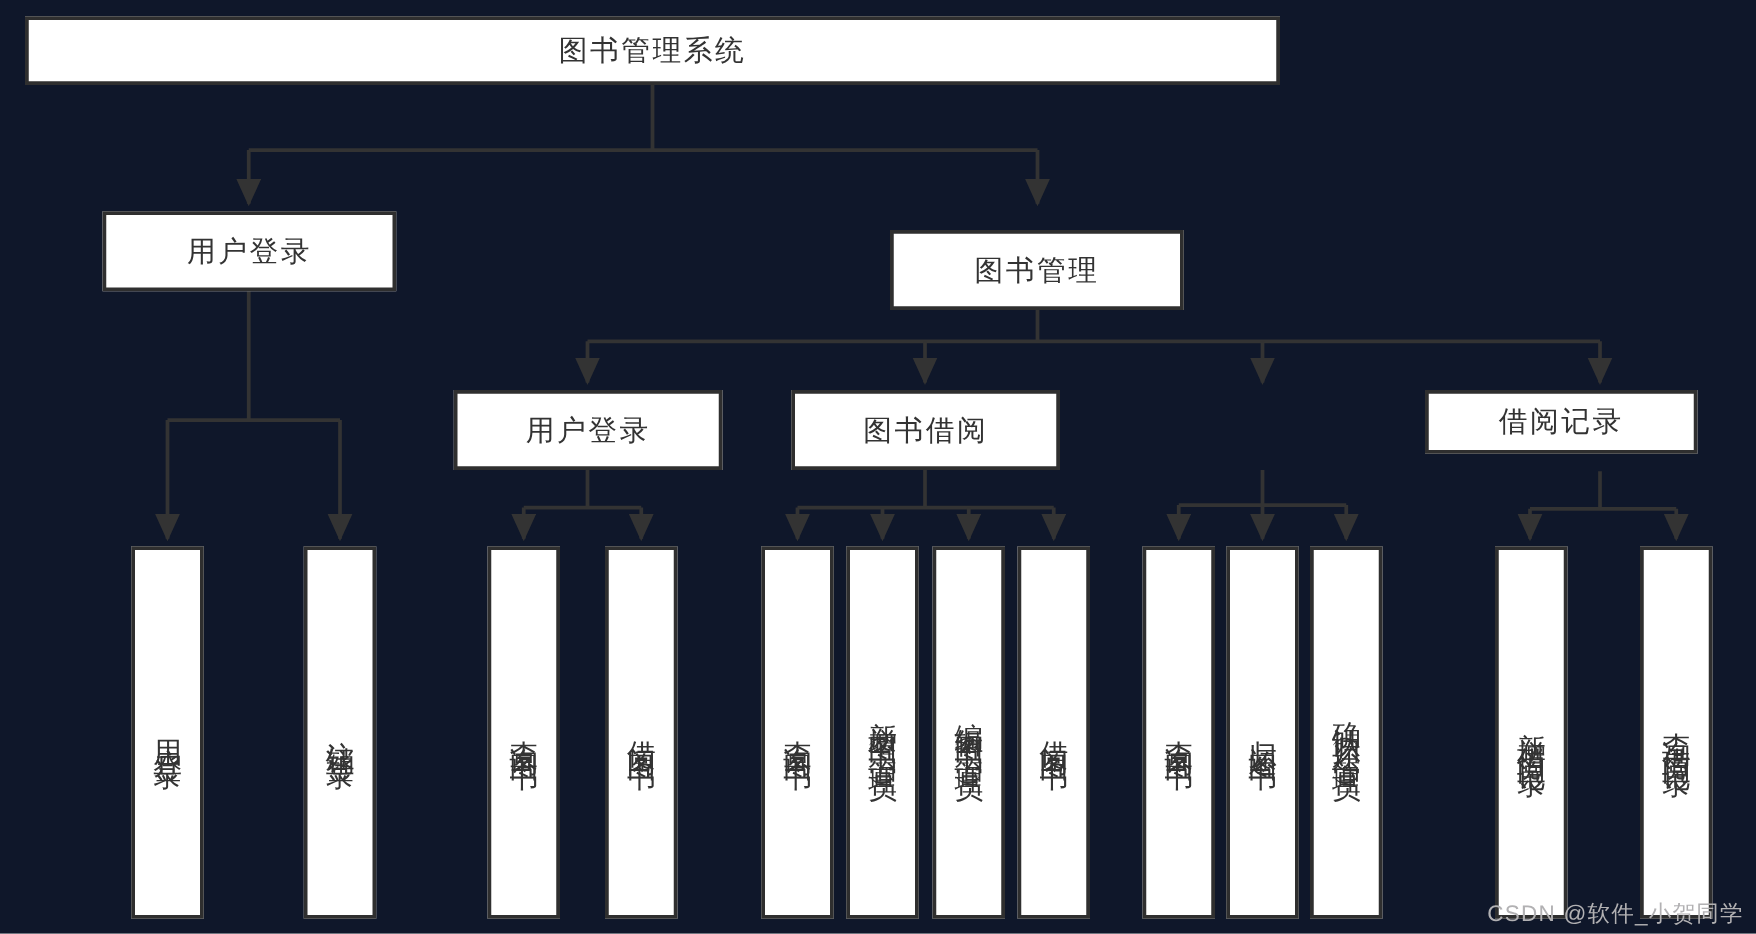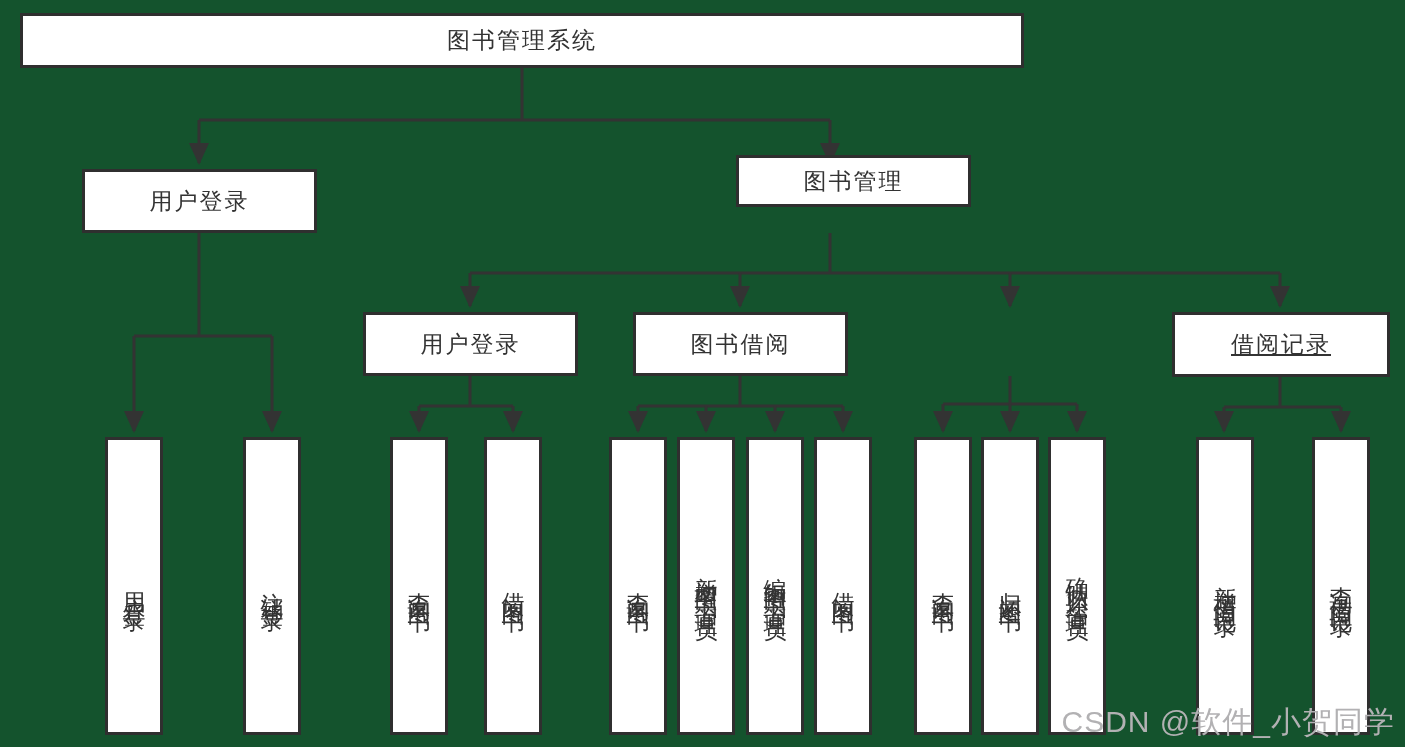--- a/index.html
+++ b/index.html
@@ -1,19 +1,19 @@
 <!DOCTYPE html>
 <html><head>
 <meta charset="utf-8">
 <style>
   html,body{margin:0;padding:0;background:#ffffff;}
   #canvas{
     position:relative;
     width:1405px;height:747px;
-    background:#14532d;
+    background:#0f172a;
     overflow:hidden;
     font-family:"Liberation Sans","DejaVu Sans",sans-serif;
   }
   #connectors{position:absolute;left:0;top:0;z-index:0;}
   .box{
     position:absolute;
     box-sizing:border-box;
     border:3px solid #2f2f2f;
     background:#ffffff;
     display:flex;align-items:center;justify-content:center;
@@ -29,37 +29,37 @@
     writing-mode:vertical-rl;
     text-orientation:mixed;
     font-size:23px;
     letter-spacing:6px;
     line-height:1;
   }
   
   .n-root{left:20px;top:13px;width:1004px;height:55px;}
   
   .n-userlogin{left:82px;top:169px;width:235px;height:64px;}
-  .n-bookmgmt{left:712px;top:155px;width:235px;height:52px;margin-left:24px;}
+  .n-bookmgmt{left:712px;top:184px;width:235px;height:64px;}
   
   .n-newbook{left:363px;top:312px;width:215px;height:64px;}
   .n-bookborrow{left:633px;top:312px;width:215px;height:64px;}
   .n-currentborrow{left:902px;top:312px;width:215px;height:64px;}
-  .n-borrowrecords{left:1172px;top:312px;width:218px;height:65px;text-decoration:underline;}
+  .n-borrowrecords{left:1140px;top:312px;width:218px;height:51px;}
   
   .leaf{top:437px;width:58px;height:298px;}
   .l-1a{left:105px;} .l-1b{left:243px;}
   .l-2a{left:390px;} .l-2b{left:484px;}
   .l-3a{left:609px;} .l-3b{left:677px;} .l-3c{left:746px;} .l-3d{left:814px;}
   .l-4a{left:914px;} .l-4b{left:981px;} .l-4c{left:1048px;}
   .l-5a{left:1196px;} .l-5b{left:1312px;}
   #watermark{
     position:absolute;
     right:10px;bottom:4px;
-    font-size:30px;
+    font-size:18px;
     color:#b2b1b3;
     z-index:2;
     letter-spacing:1px;
     white-space:nowrap;
     margin-left:24px;
   }
 </style>
 </head>
 <body>
 

